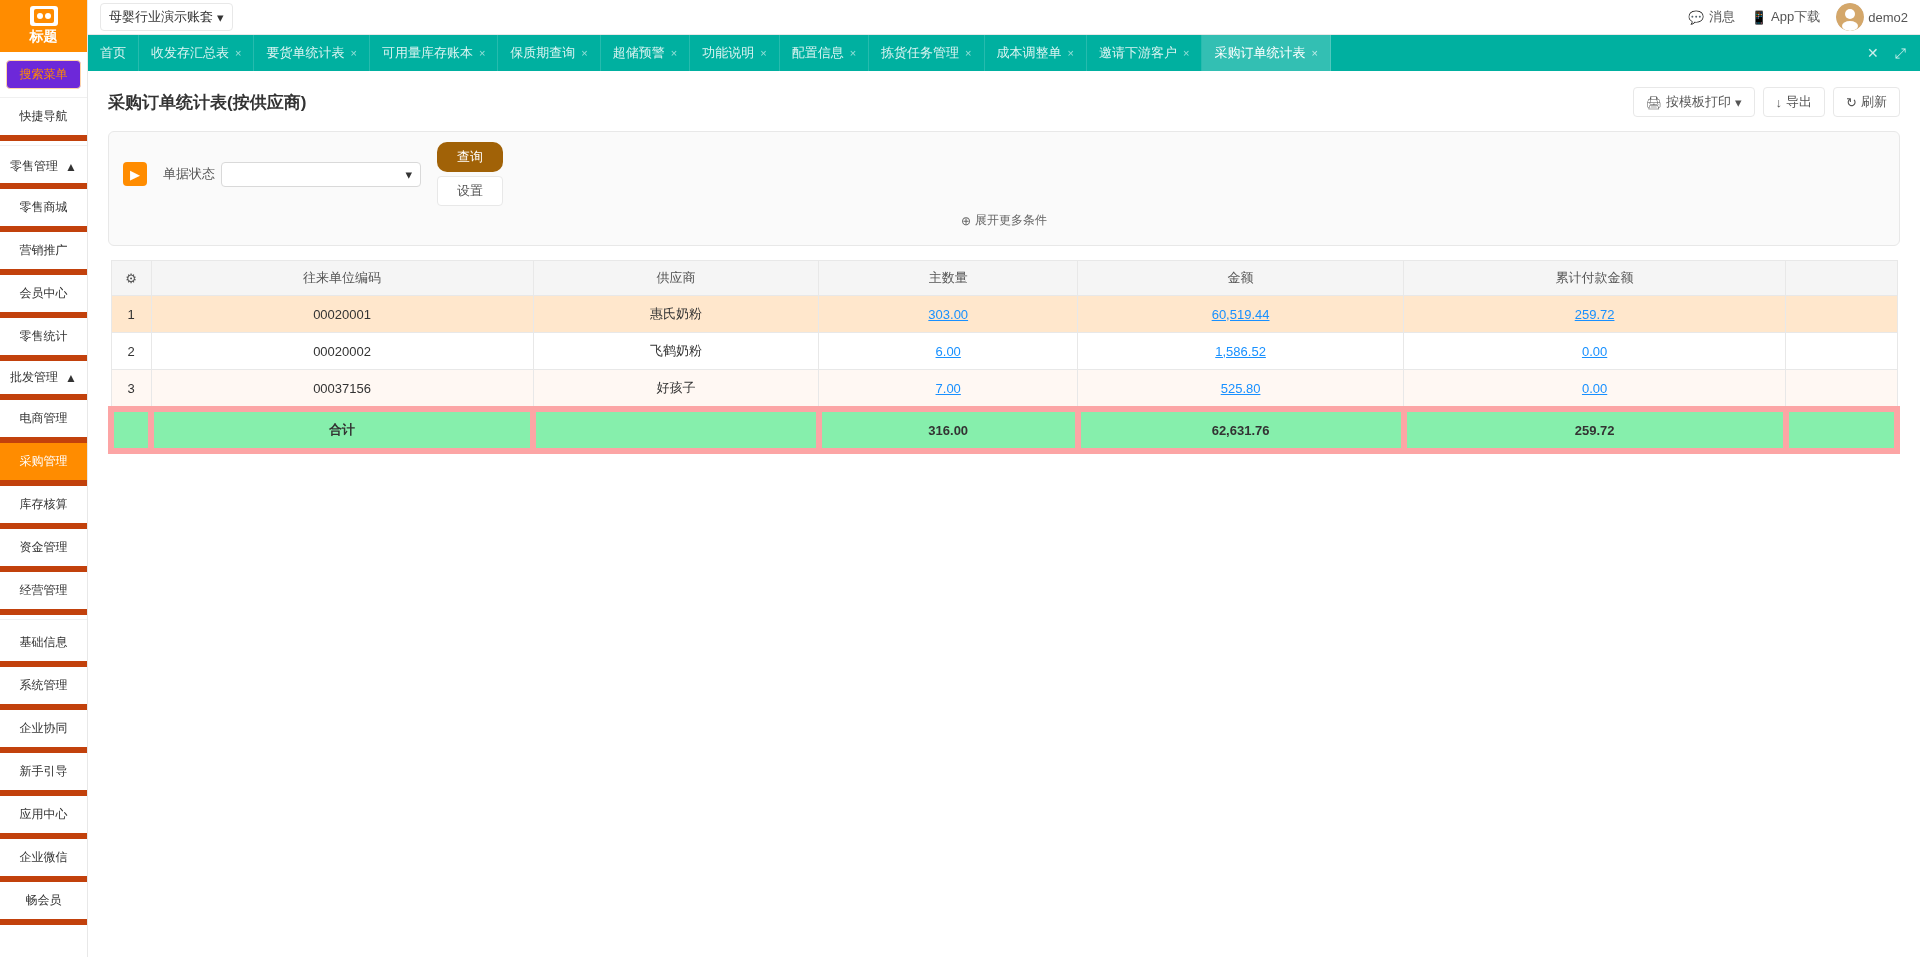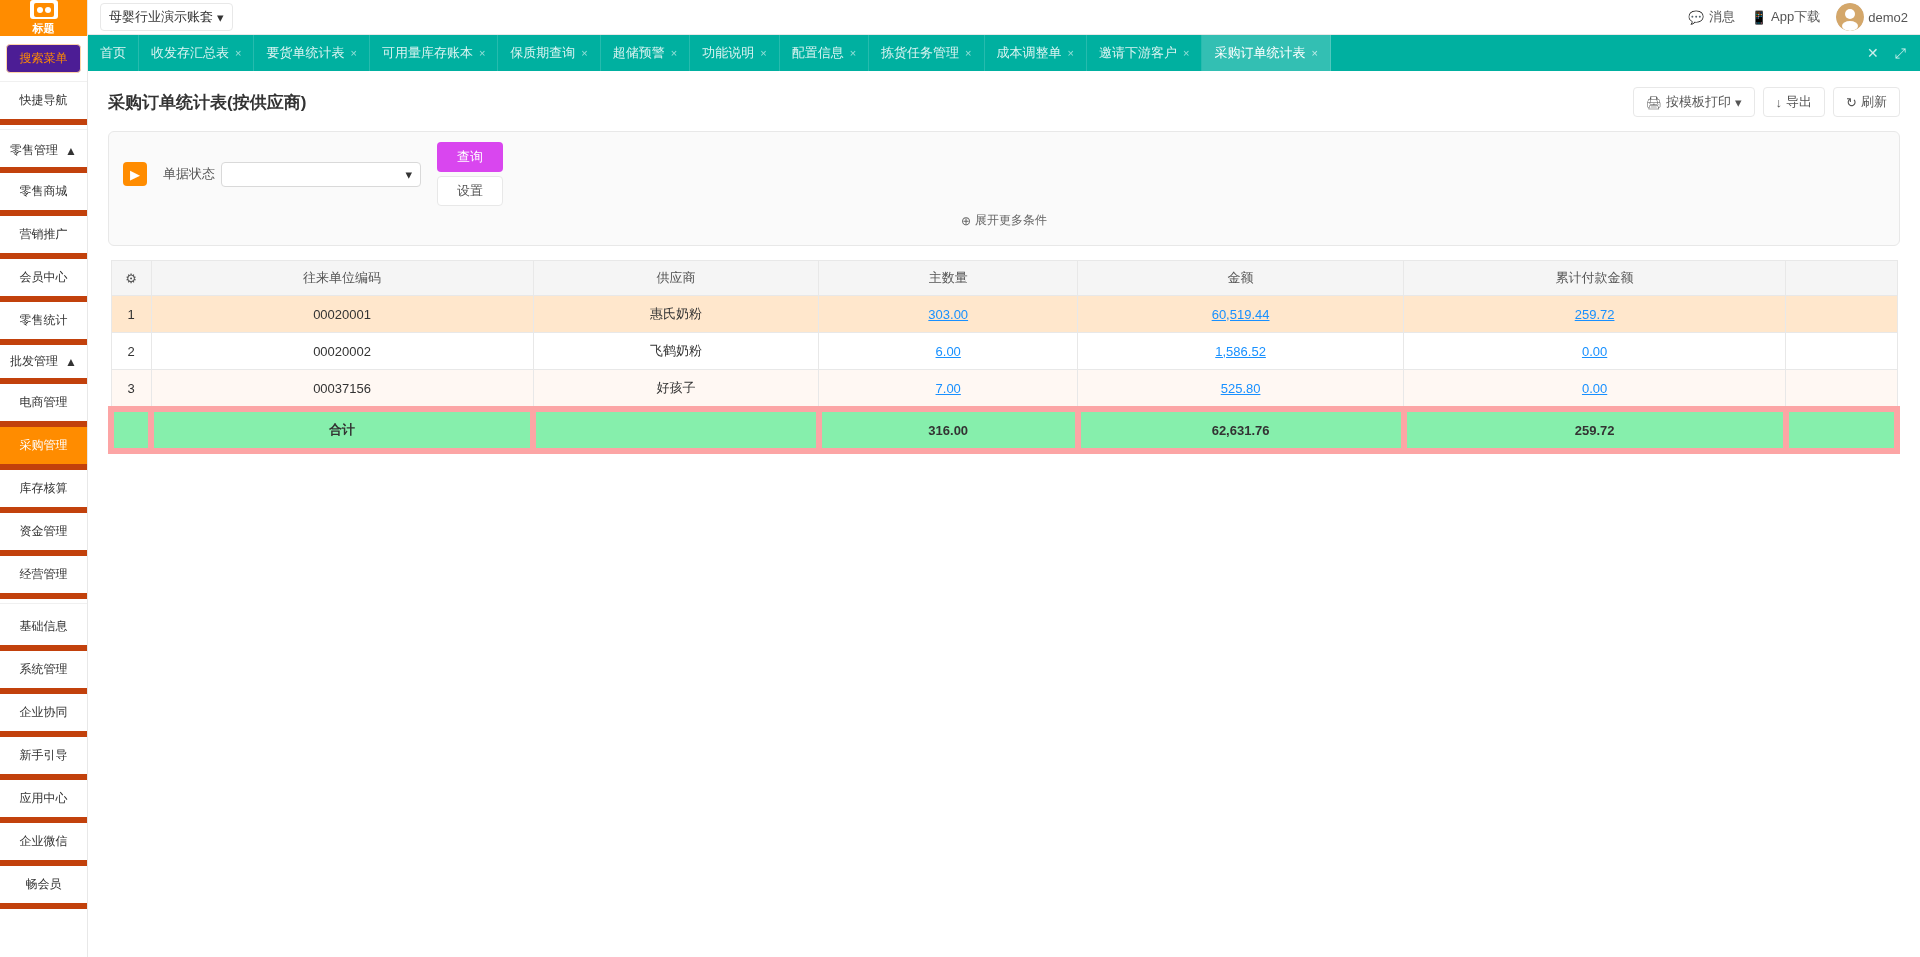--- a/index.html
+++ b/index.html
@@ -11,47 +11,47 @@
       background: #fff;
       border-right: 1px solid #e8e8e8;
       display: flex;
       flex-direction: column;
       flex-shrink: 0;
       height: 100%;
       overflow-y: auto;
     }
     .sidebar-logo {
       background: #ff8c00;
-      height: 36px;
+      height: 52px;
       display: flex;
       align-items: center;
       justify-content: center;
       flex-direction: column;
       color: #fff;
-      font-size: 11px;
+      font-size: 14px;
       font-weight: bold;
     }
     .sidebar-logo .logo-icon {
       width: 28px;
       height: 20px;
       background: #fff;
       border-radius: 3px;
       margin-bottom: 2px;
       display: flex;
       align-items: center;
       justify-content: center;
     }
     .sidebar-logo .logo-icon svg { width: 22px; height: 16px; }
     .sidebar-search {
       padding: 8px 6px;
       border-bottom: 1px solid #f0f0f0;
     }
     .sidebar-search-btn {
       width: 100%;
-      background: #4c1d95;
+      background: #6d28d9;
       border: 1px solid #ffd4a8;
       border-radius: 4px;
       padding: 5px 4px;
       color: #ff8c00;
       font-size: 12px;
       cursor: pointer;
       text-align: center;
     }
     .sidebar-nav-item {
       padding: 10px 6px;
@@ -300,24 +300,24 @@
       min-width: 120px;
       display: flex;
       align-items: center;
       justify-content: space-between;
       cursor: pointer;
     }
     .filter-select-wide {
       min-width: 200px;
     }
     .btn-query {
-      background: #d946ef;
+      background: #a16207;
       color: #fff;
       border: none;
-      border-radius: 4px;
+      border-radius: 10px;
       padding: 6px 20px;
       font-size: 13px;
       cursor: pointer;
       font-weight: 500;
     }
     .btn-settings {
       background: #fff;
       color: #555;
       border: 1px solid #e8e8e8;
       border-radius: 4px;

